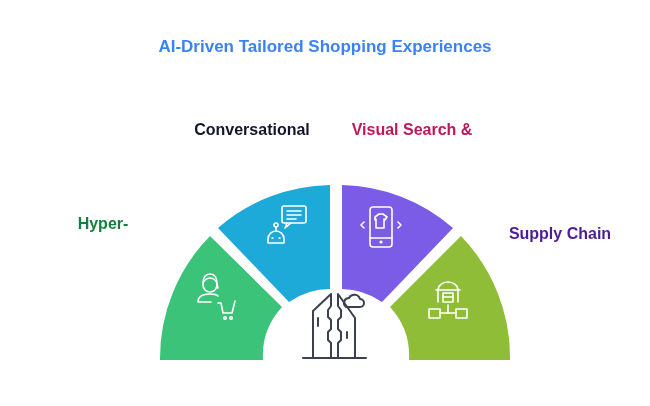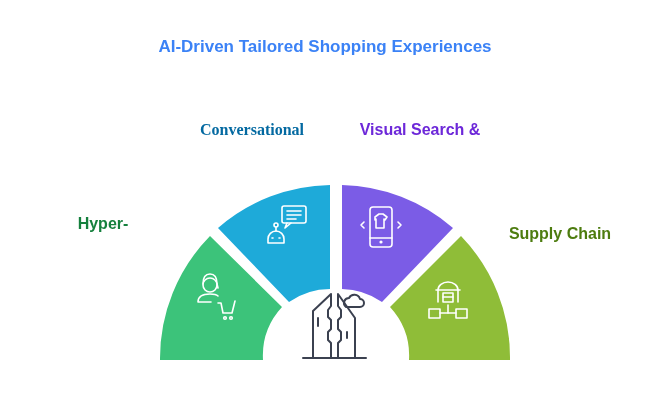--- a/index.html
+++ b/index.html
@@ -75,21 +75,21 @@
     <path d="M338,358 v-15 l3,-3 v-8 l-3,-3 v-9 l3,-3 v-7 l-3,-4 v-12 l17,24 v40"></path>
     <line x1="318" y1="318" x2="318" y2="326"></line>
       <line x1="347" y1="332" x2="347" y2="338"></line>
     <path d="M346,307 a5,5 0 0 1 3,-9 a6,6 0 0 1 11,1 a4,4 0 0 1 0,8 z"></path>
   </g>
 </svg>
 
 <div class="lbl" style="left:28px;top:213px;width:150px;color:#15803d;">
   <div>Hyper-</div>
 </div>
-<div class="lbl" style="left:182px;top:119px;width:140px;color:#0369a1;font-family:Liberation Serif, serif;">
+<div class="lbl" style="left:182px;top:119px;width:140px;color:#0f172a;">
   <div>Conversational</div>
 </div>
-<div class="lbl" style="left:350px;top:119px;width:140px;color:#6d28d9;">
+<div class="lbl" style="left:342px;top:119px;width:140px;color:#be185d;">
   <div>Visual Search &amp;</div>
 </div>
-<div class="lbl" style="left:495px;top:223px;width:130px;color:#4d7c0f;">
+<div class="lbl" style="left:495px;top:223px;width:130px;color:#4c1d95;">
   <div>Supply Chain</div>
 </div>
 
 </body></html>

